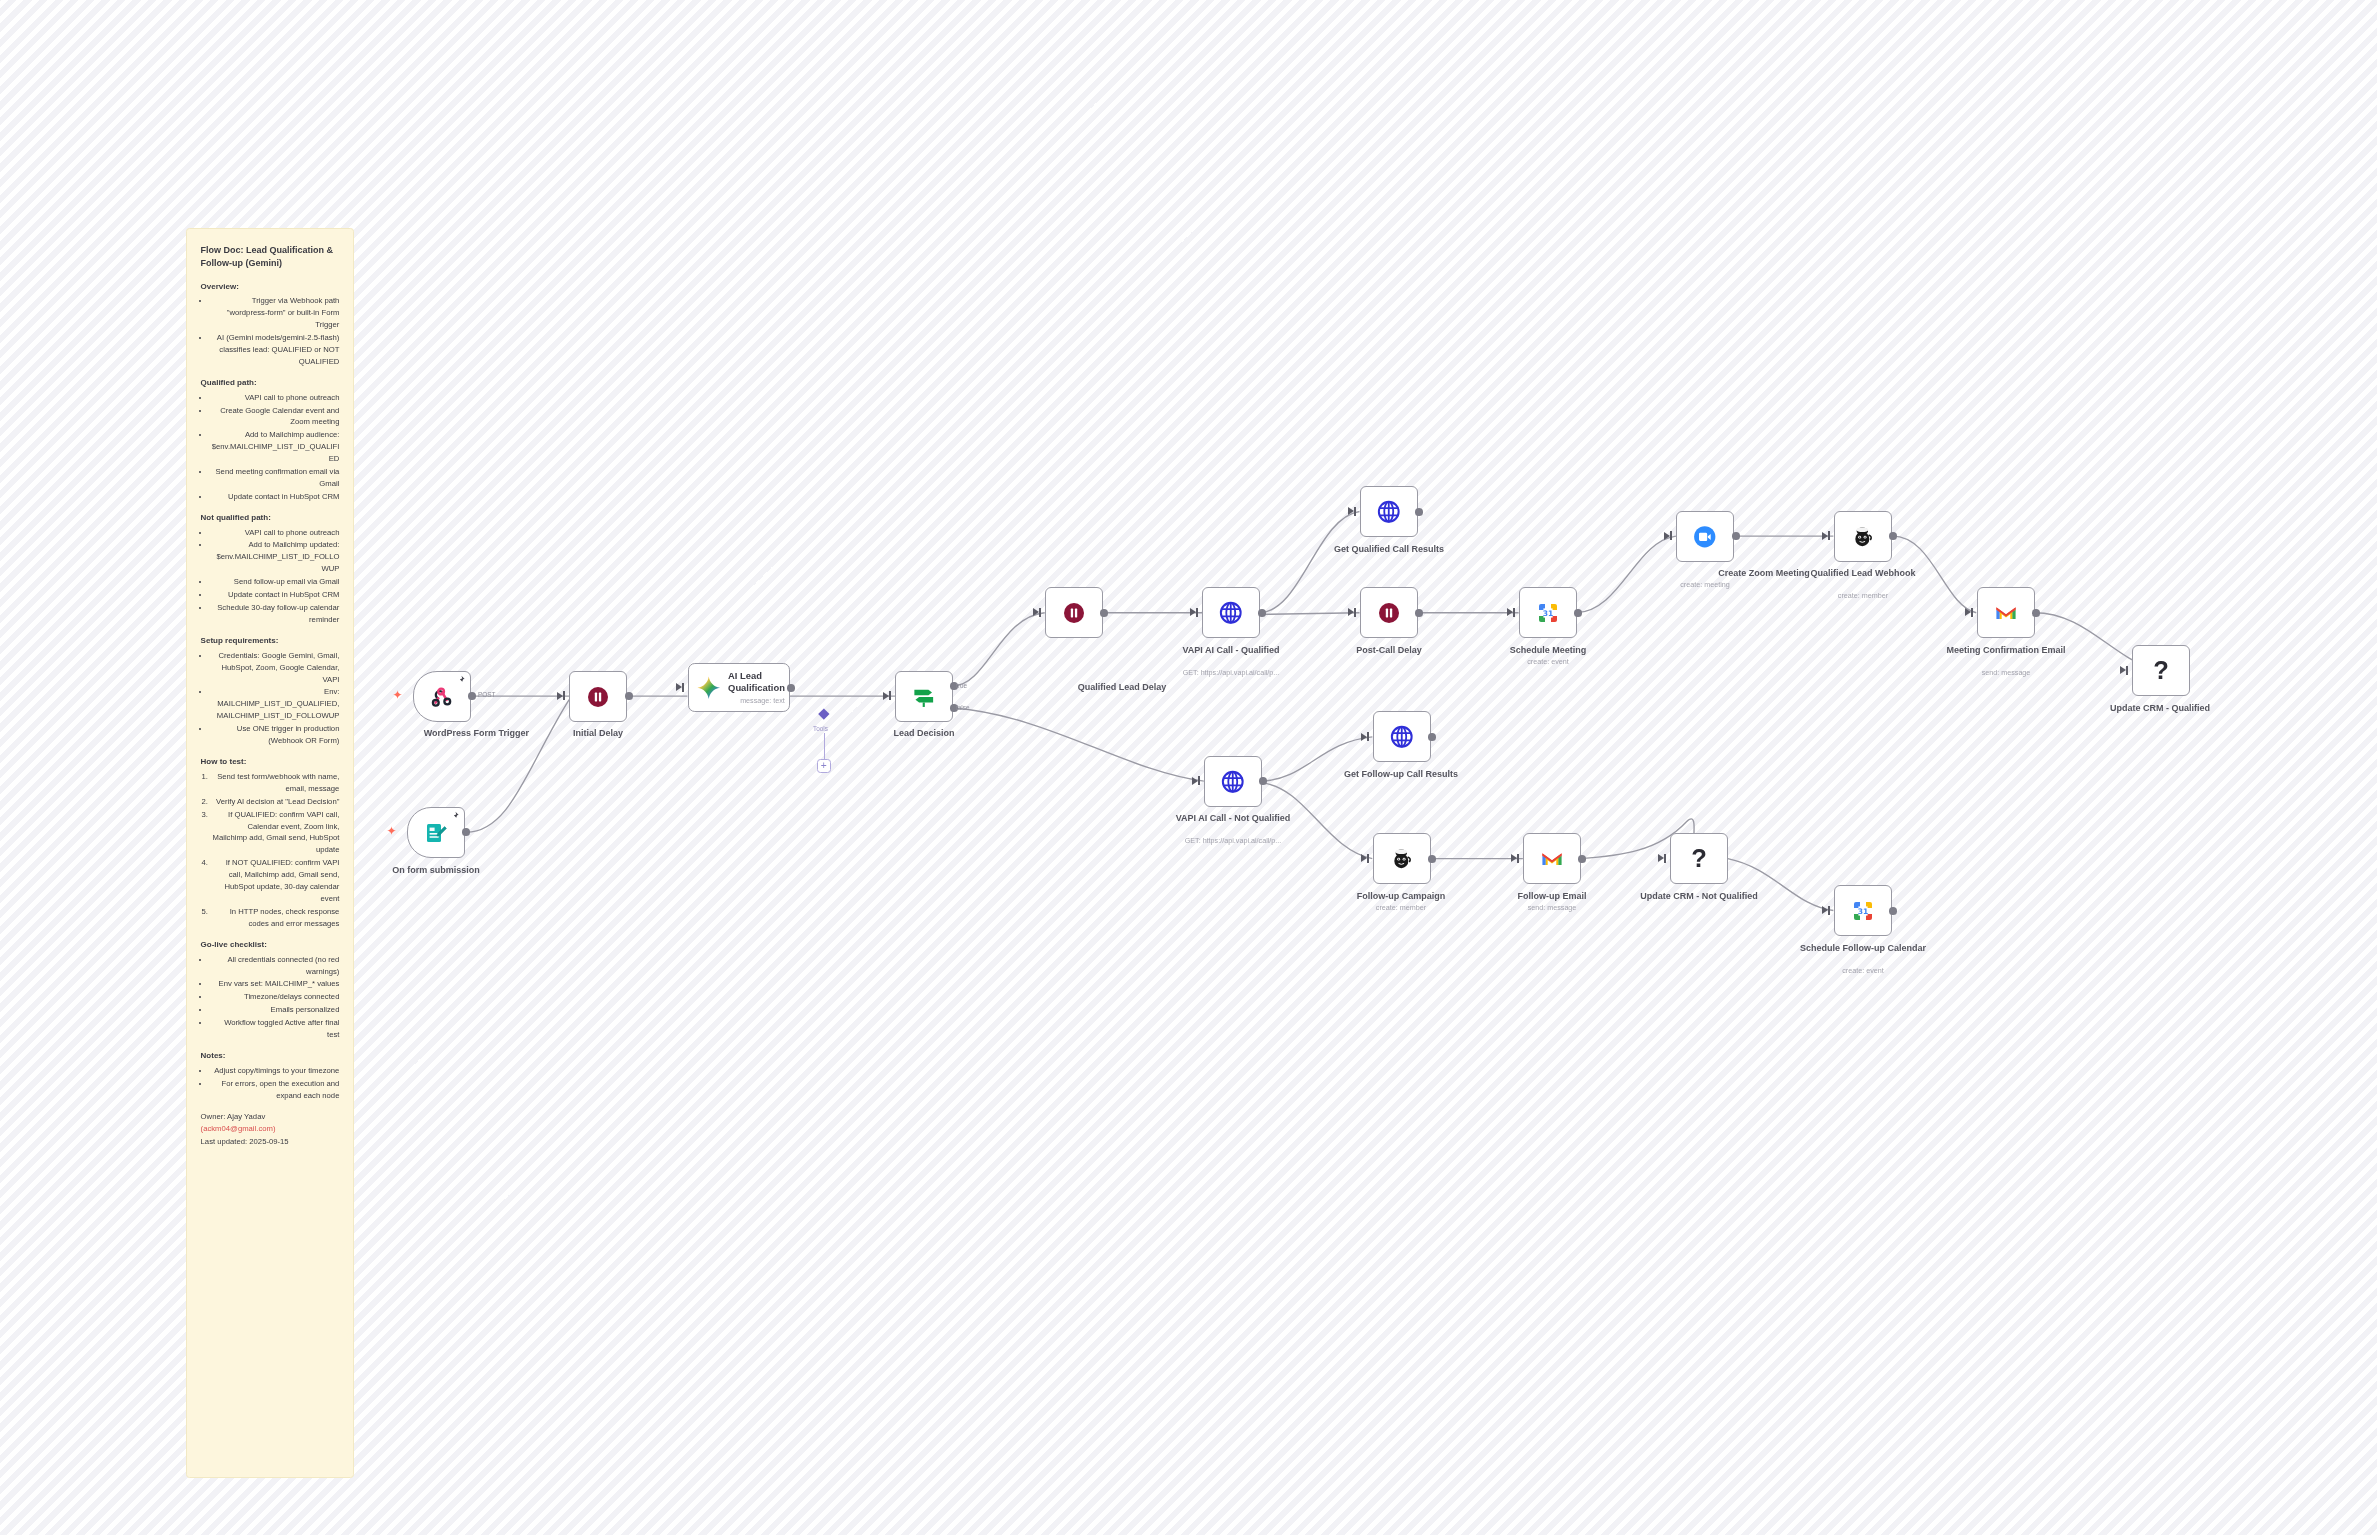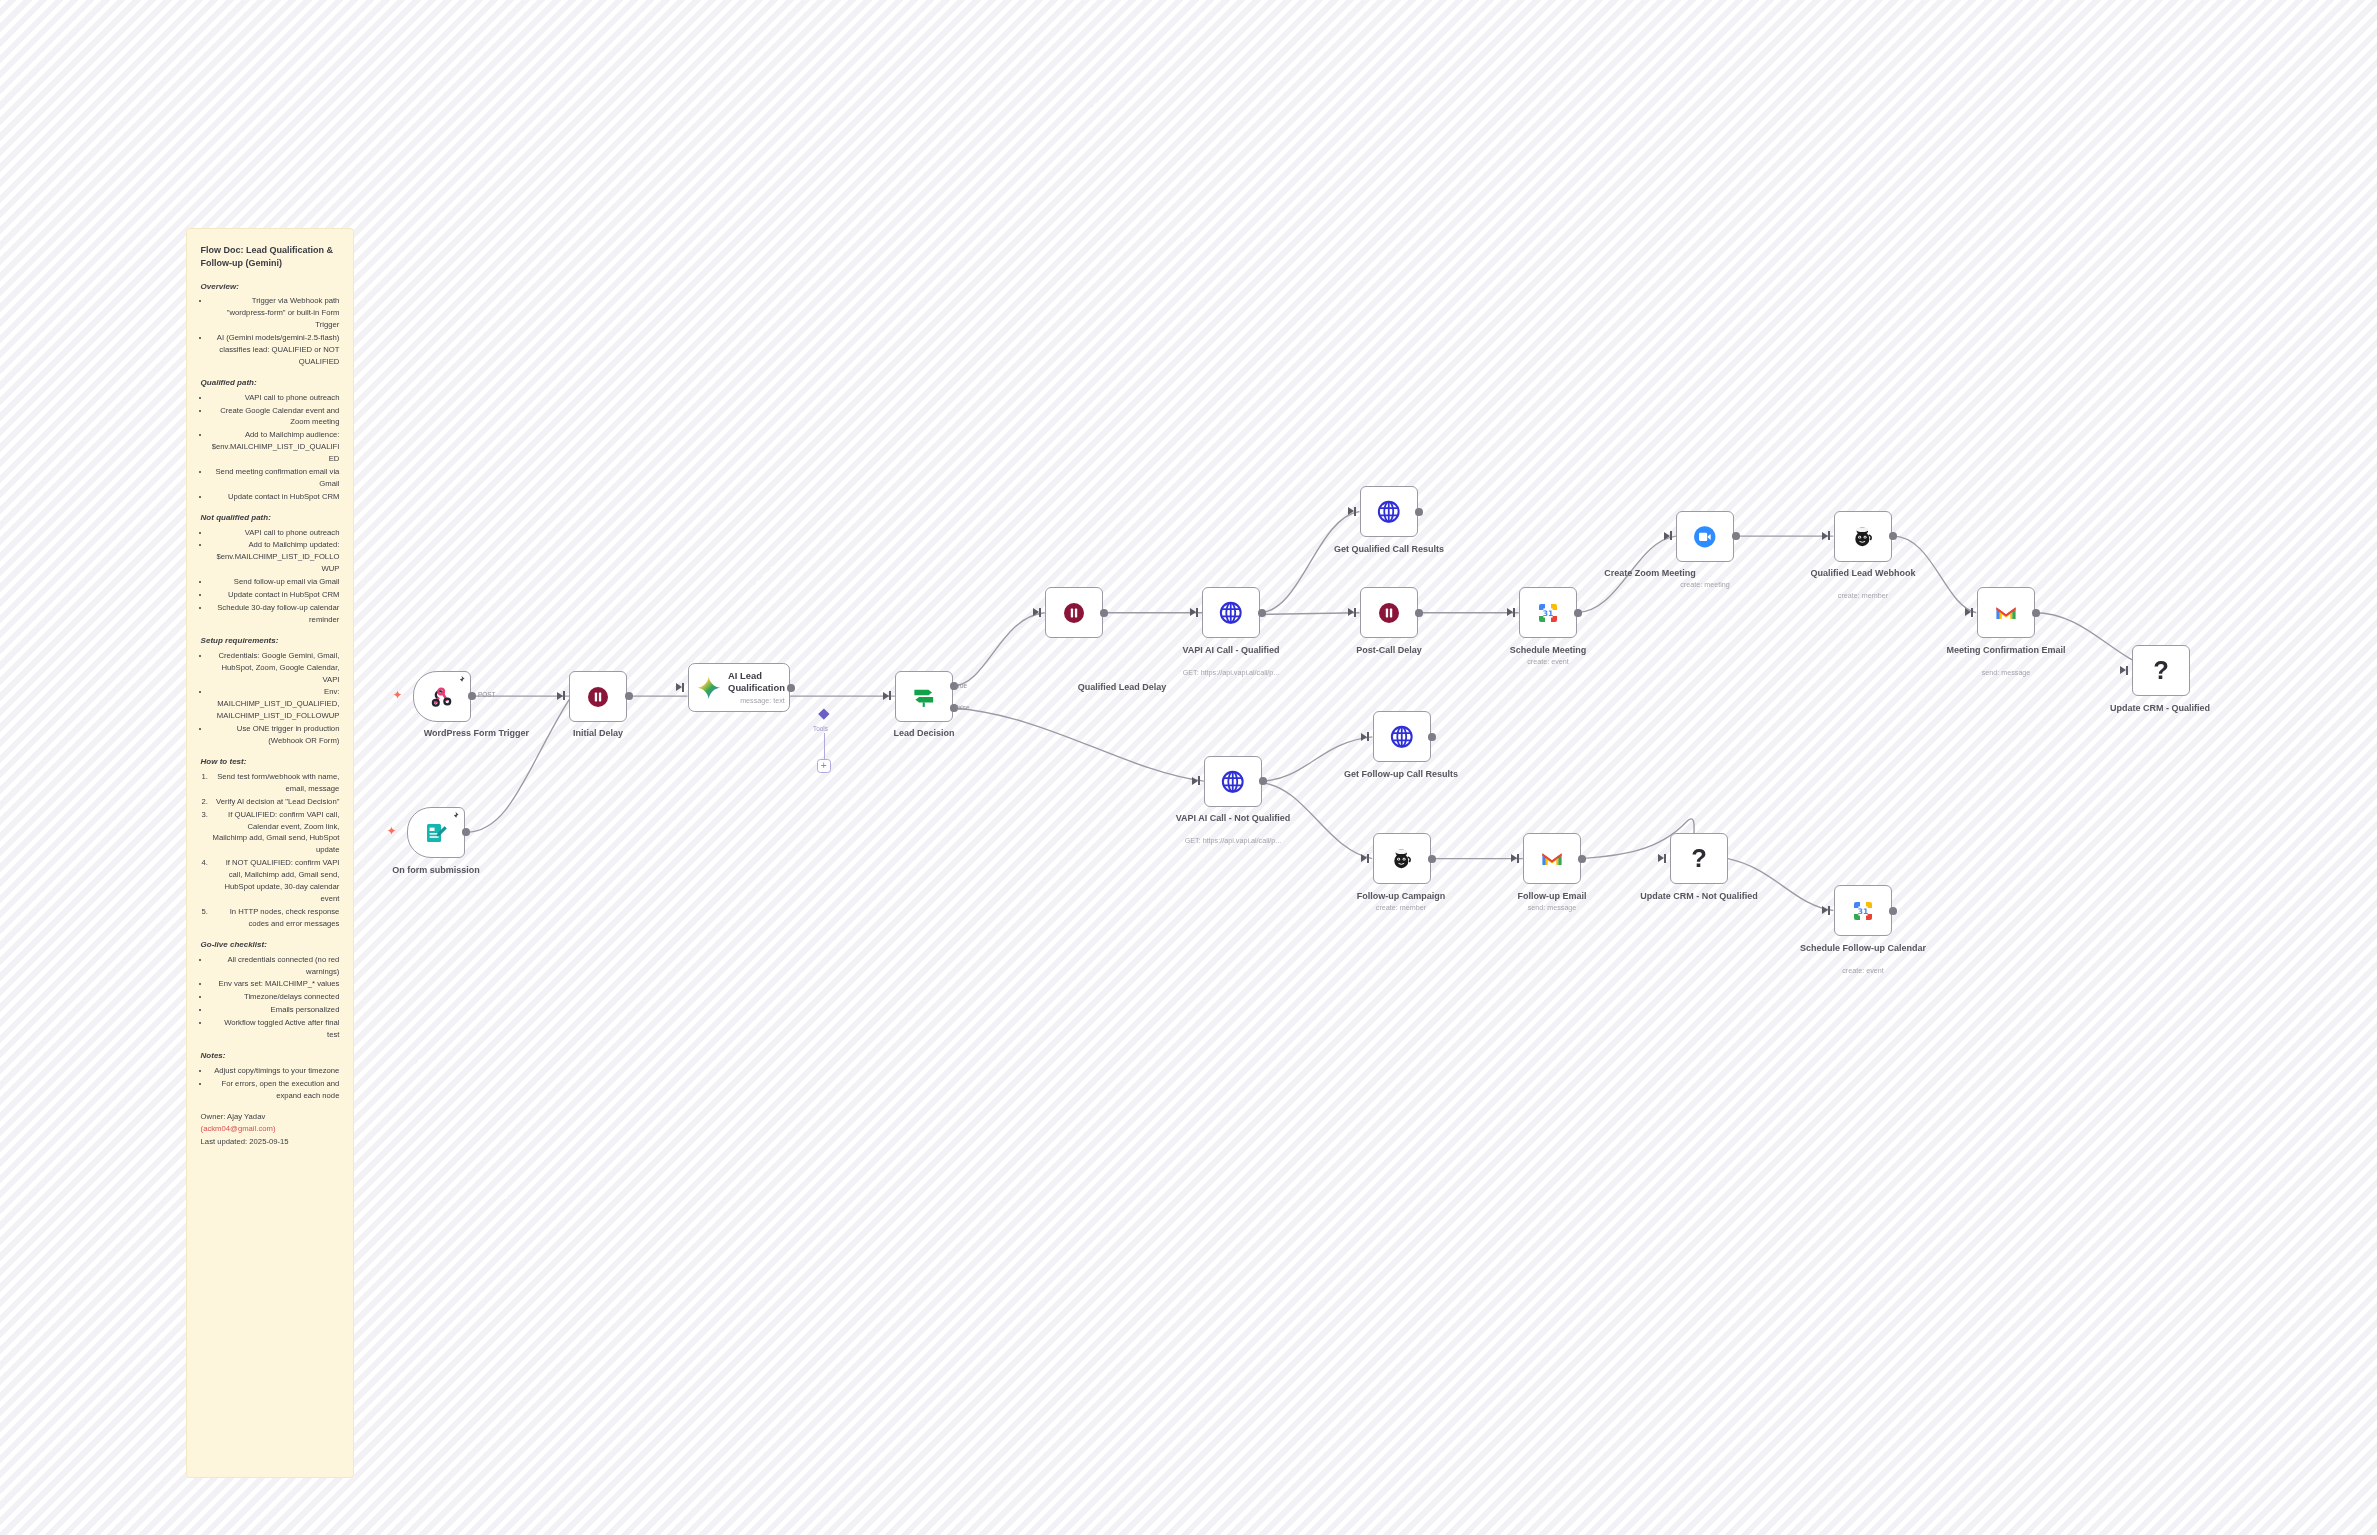--- a/index.html
+++ b/index.html
@@ -39,21 +39,21 @@
     padding: 15.3px 13.6px 13.6px 13.6px;
     overflow: hidden;
     box-shadow: 0 0 0 0 rgba(0,0,0,0);
   }
   .sticky-title {
     font-size: 9px; font-weight: 700; color: #3b3b42;
     line-height: 1.45; margin-bottom: 10.2px;
   }
   .sticky h4 {
     font-size: 8px; font-weight: 700; color: #3b3b42;
-    line-height: 1.5; margin: 9.4px 0 2.6px 0; font-style: italic;
+    line-height: 1.5; margin: 9.4px 0 2.6px 0;
   }
   .sticky ul, .sticky ol {
     margin: 0 0 1.7px 9.4px; padding: 0; text-align: right;
   }
   .sticky li {
     font-size: 7.7px; color: #3b3b42; line-height: 1.55;
     margin-bottom: 0.9px; padding-left: 0.9px;
     word-break: break-word;
   }
   .sticky .owner {
@@ -448,21 +448,21 @@
           <svg width="25.5" height="25.5" viewBox="0 0 24 24">
             <circle cx="12" cy="12" r="10" fill="#2d8cff"></circle>
             <path d="M6.6 9.4 a1.1 1.1 0 0 1 1.1-1.1 h5.2 a1.4 1.4 0 0 1 1.4 1.4 v5.1 a1.1 1.1 0 0 1-1.1 1.1 H7.9 a1.3 1.3 0 0 1-1.3-1.3 Z" fill="#ffffff"></path>
             <path d="M14.9 11.5 L17.6 9.3 v5.7 L14.9 12.8 Z" fill="#ffffff"></path>
           </svg>
         </span>
       </div>
       <div class="in-bar" style="left: 1670px; top: 531px;"></div>
       <div class="in-arrow" style="left: 1664px; top: 532px;"></div>
       <div class="port" style="left: 1732px; top: 532px;"></div>
-      <div class="node-label" style="left: 1650px; top: 568px;">Create Zoom Meeting</div>
+      <div class="node-label" style="left: 1764px; top: 568px;">Create Zoom Meeting</div>
       <div class="node-sub" style="left: 1705px; top: 580px;">create: meeting</div>
       <div class="node" style="left: 1834px; top: 511px; width: 58px; height: 51px;">
         <span class="glyph">
           <svg width="25.5" height="25.5" viewBox="0 0 24 24">
             <ellipse cx="11.6" cy="14" rx="6.6" ry="6.9" fill="#1a1a1a"></ellipse>
             <ellipse cx="11.6" cy="6.6" rx="5.4" ry="3.4" fill="#1a1a1a"></ellipse>
             <ellipse cx="11.6" cy="5.4" rx="5.6" ry="2.2" fill="#f4f4f4"></ellipse>
             <circle cx="9.1" cy="12.4" r="1.35" fill="#ffffff"></circle>
             <circle cx="14.2" cy="12.4" r="1.35" fill="#ffffff"></circle>
             <circle cx="9.1" cy="12.4" r="0.65" fill="#1a1a1a"></circle>

